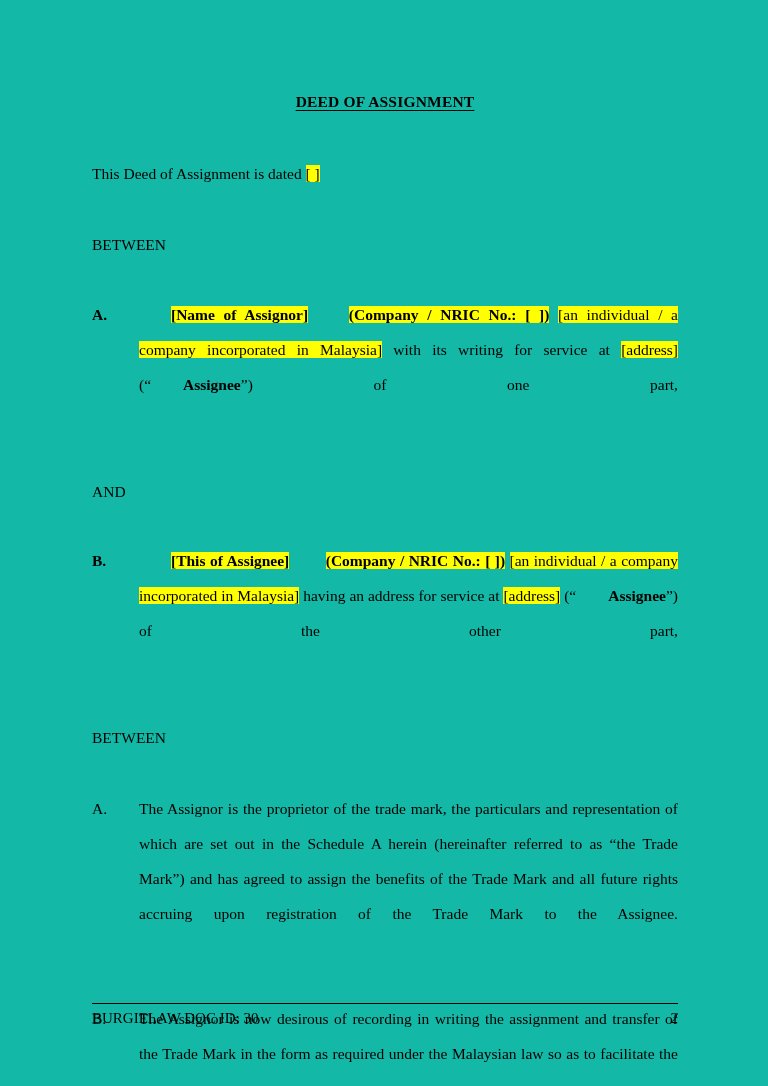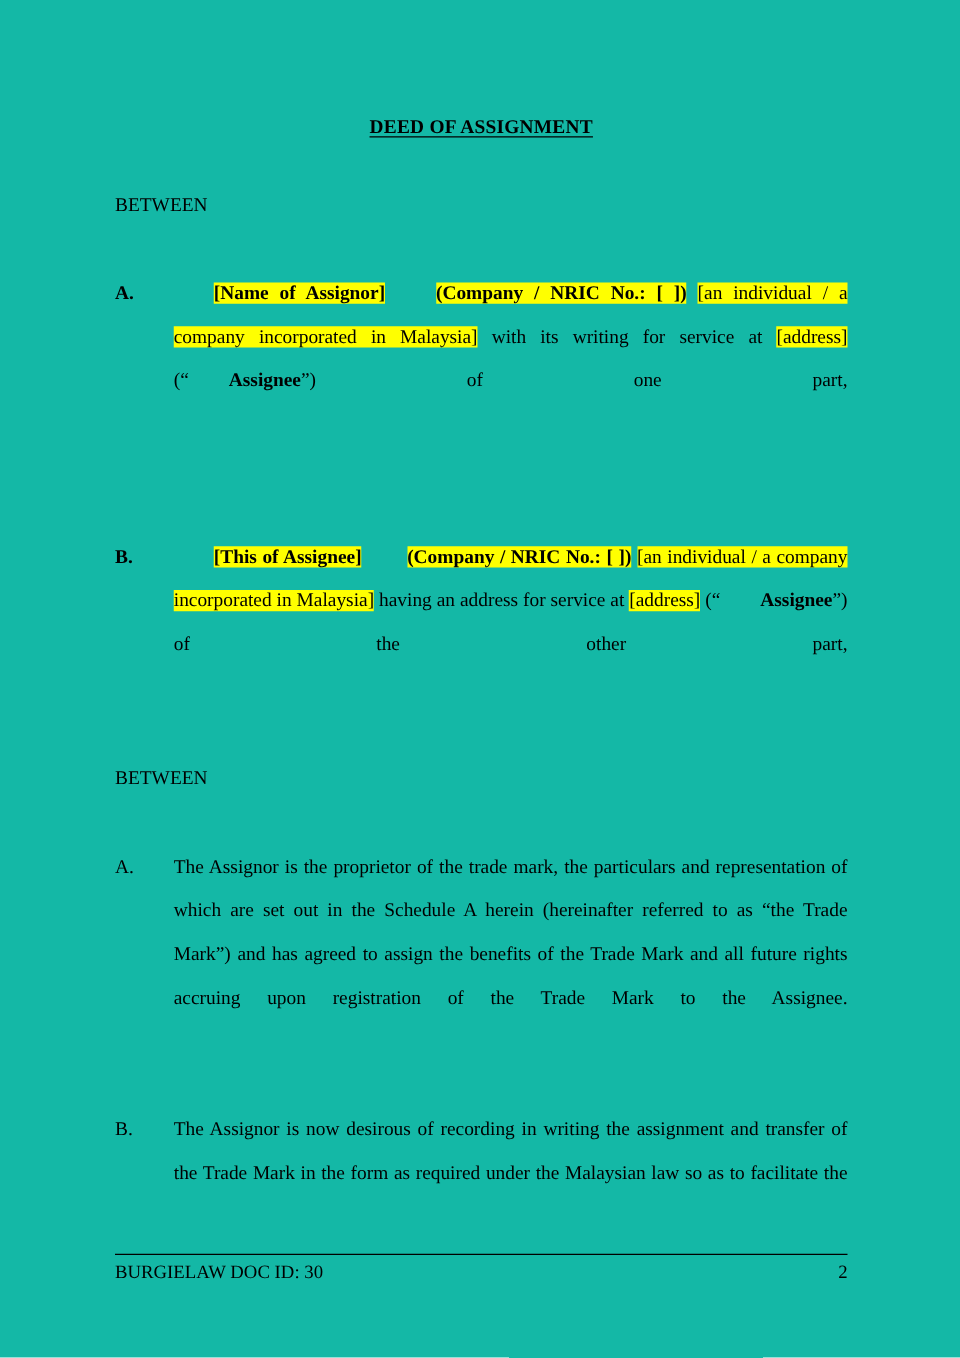--- a/index.html
+++ b/index.html
@@ -112,34 +112,36 @@
   .footer-page { white-space: pre; }
 </style>
 </head>
 <body>
 
 <div class="page">
   <div class="content">
 
     <h1 class="doc-title"><span>DEED OF ASSIGNMENT</span></h1>
 
+    <p class="para dated-line"><span>This Deed of Assignment is dated </span><span class="hl">[            ]</span></p>
 
     <div class="gap-between"></div>
 
     <p class="section-head">BETWEEN</p>
 
     <div class="gap-a"></div>
 
     <div class="clause parties">
       <span class="marker">A.</span>
       <span class="body"><span class="hl b">[Name of Assignor]</span> <span class="hl b">(Company / NRIC No.: [    ])</span> <span class="hl">[an individual / a company incorporated in Malaysia]</span><span> with its writing for service at </span><span class="hl">[address]</span><span> (“</span><span class="b">Assignee</span><span>”) of one part,</span></span>
     </div>
 
     <div class="gap-and"></div>
 
+    <p class="section-head">AND</p>
 
     <div class="gap-b"></div>
 
     <div class="clause parties">
       <span class="marker">B.</span>
       <span class="body"><span class="hl b">[This of Assignee]</span> <span class="hl b">(Company / NRIC No.: [      ])</span> <span class="hl">[an individual / a company incorporated in Malaysia]</span><span> having an address for service at </span><span class="hl">[address]</span><span> (“</span><span class="b">Assignee</span><span>”) of the other part,</span></span>
     </div>
 
     <div class="gap-recitals"></div>
 

